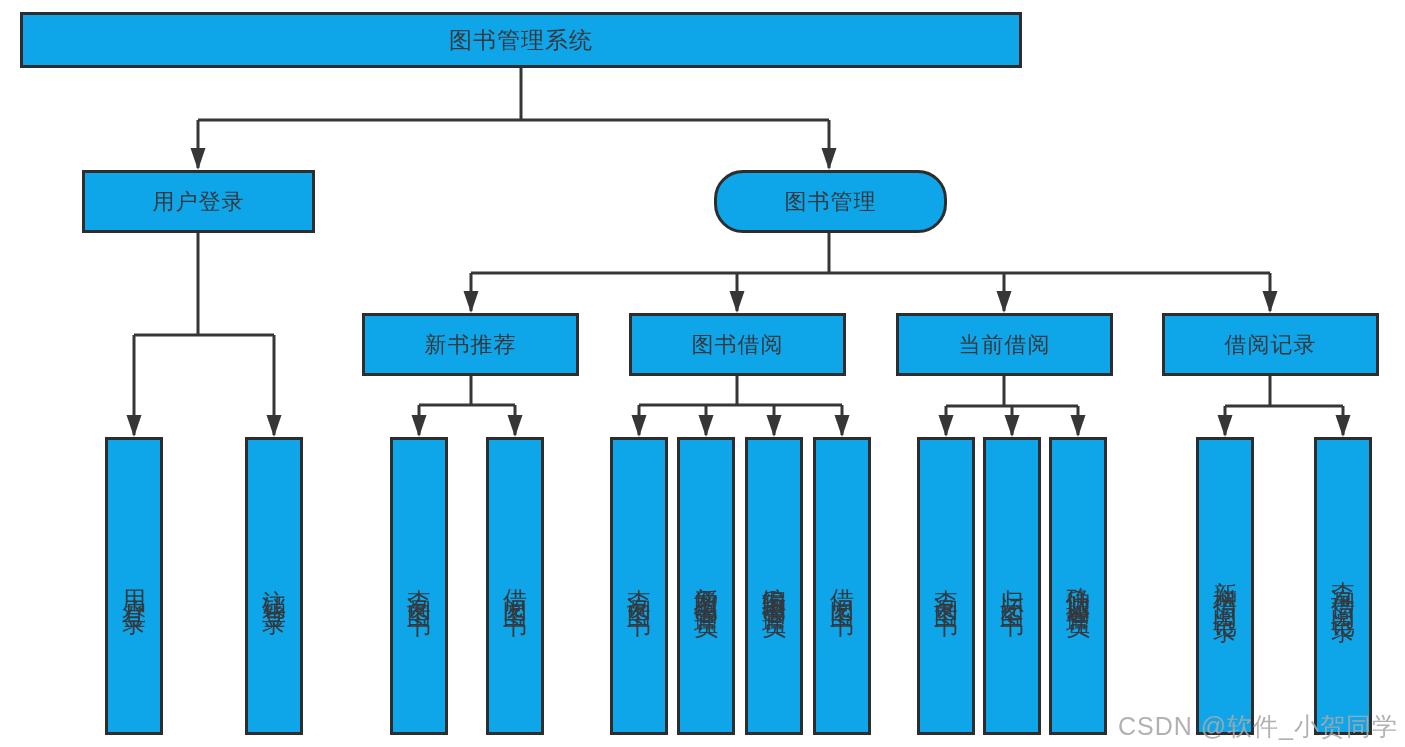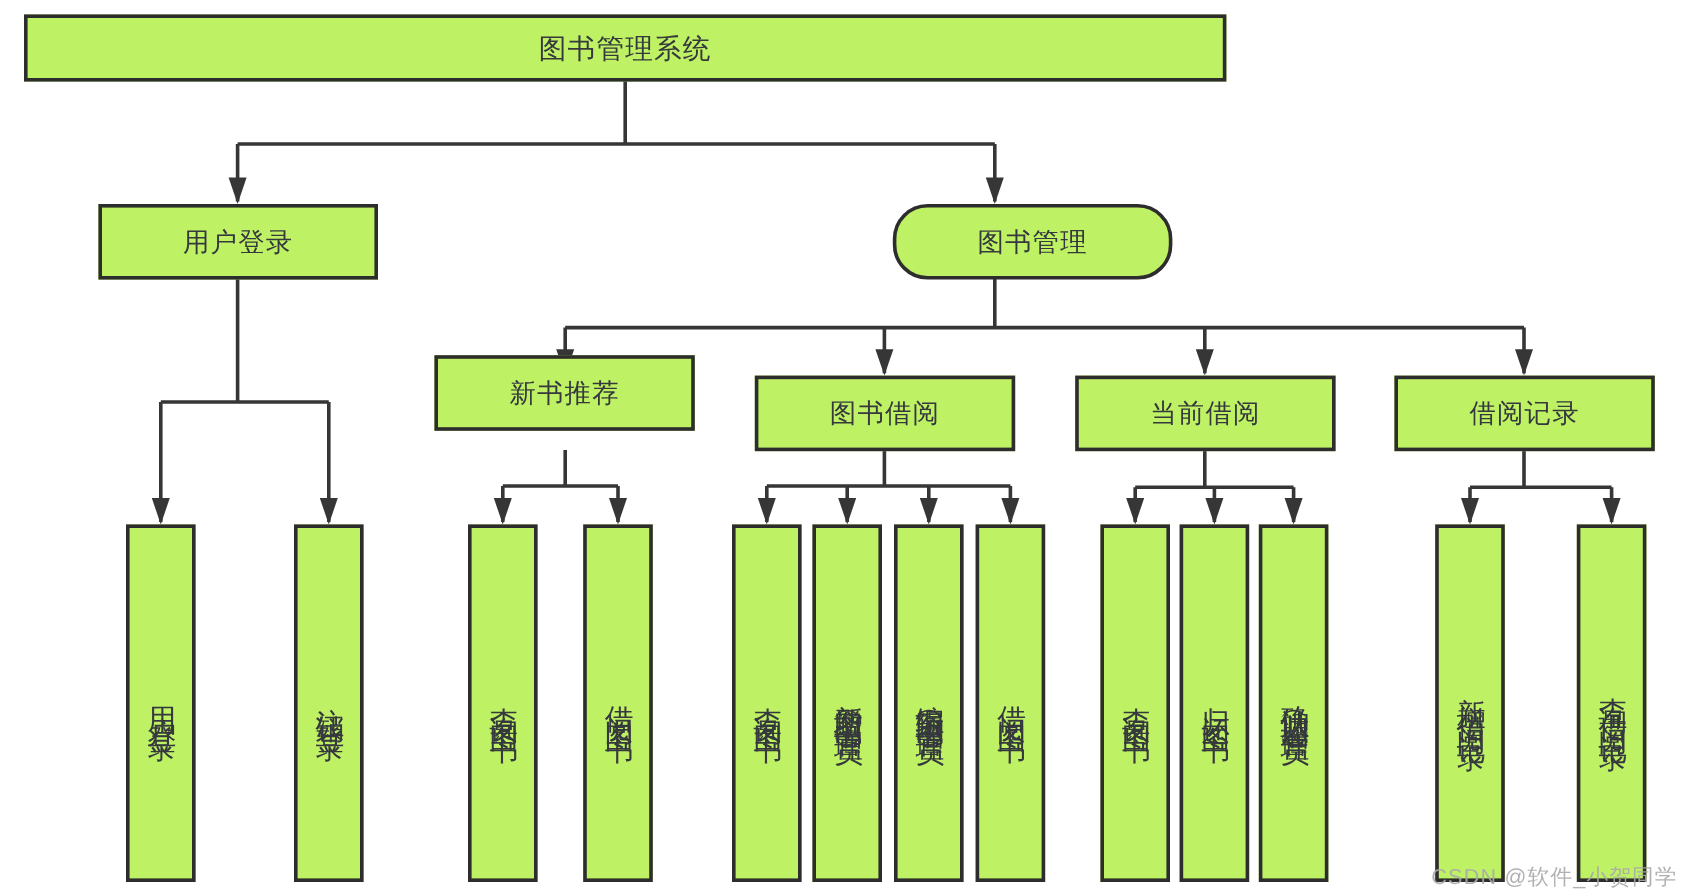--- a/index.html
+++ b/index.html
@@ -8,42 +8,42 @@
     width:1405px;height:747px;
     background:#ffffff;
     font-family:"Liberation Sans","DejaVu Sans",sans-serif;
     overflow:hidden;
   }
   svg.connectors{position:absolute;left:0;top:0;z-index:1;}
   .node{
     position:absolute;
     box-sizing:border-box;
     border:3px solid #2d2d2d;
-    background:#bef264;
+    background:#0ea5e9;
     color:#35383d;
     z-index:2;
   }
   .hbox{
     display:flex;align-items:center;justify-content:center;
     font-size:22px;letter-spacing:1px;
   }
   .root-box{font-size:23px;}
   .vbox{
     writing-mode:vertical-rl;
     text-align:center;
     line-height:52px;
     font-size:24px;
     letter-spacing:8px;
   }
   .vbox.dense{letter-spacing:4px;}
   .watermark{
     position:absolute;
     right:7px;bottom:4px;
     z-index:3;
-    font-size:18px;
+    font-size:25px;
     color:#a9a9a9;
     opacity:.9;
     letter-spacing:1px;
     pointer-events:none;
   }
 </style>
 </head>
 <body>
 
 <div class="canvas">
@@ -88,25 +88,25 @@
     </g>
   </svg>
 
   <div class="node hbox root-box" style="left:20px;top:12px;width:1002px;height:56px;">
     <span>图书管理系统</span>
   </div>
 
   <div class="node hbox" style="left:82px;top:170px;width:233px;height:63px;">
     <span>用户登录</span>
   </div>
-  <div class="node hbox" style="left:744px;top:170px;width:233px;height:63px;border-radius:29px;">
+  <div class="node hbox" style="left:714px;top:170px;width:233px;height:63px;border-radius:29px;">
     <span>图书管理</span>
   </div>
 
-  <div class="node hbox" style="left:362px;top:296px;width:217px;height:63px;">
+  <div class="node hbox" style="left:362px;top:313px;width:217px;height:63px;">
     <span>新书推荐</span>
   </div>
   <div class="node hbox" style="left:896px;top:313px;width:217px;height:63px;">
     <span>当前借阅</span>
   </div>
   <div class="node hbox" style="left:629px;top:313px;width:217px;height:63px;">
     <span>图书借阅</span>
   </div>
   <div class="node hbox" style="left:1162px;top:313px;width:217px;height:63px;">
     <span>借阅记录</span>

